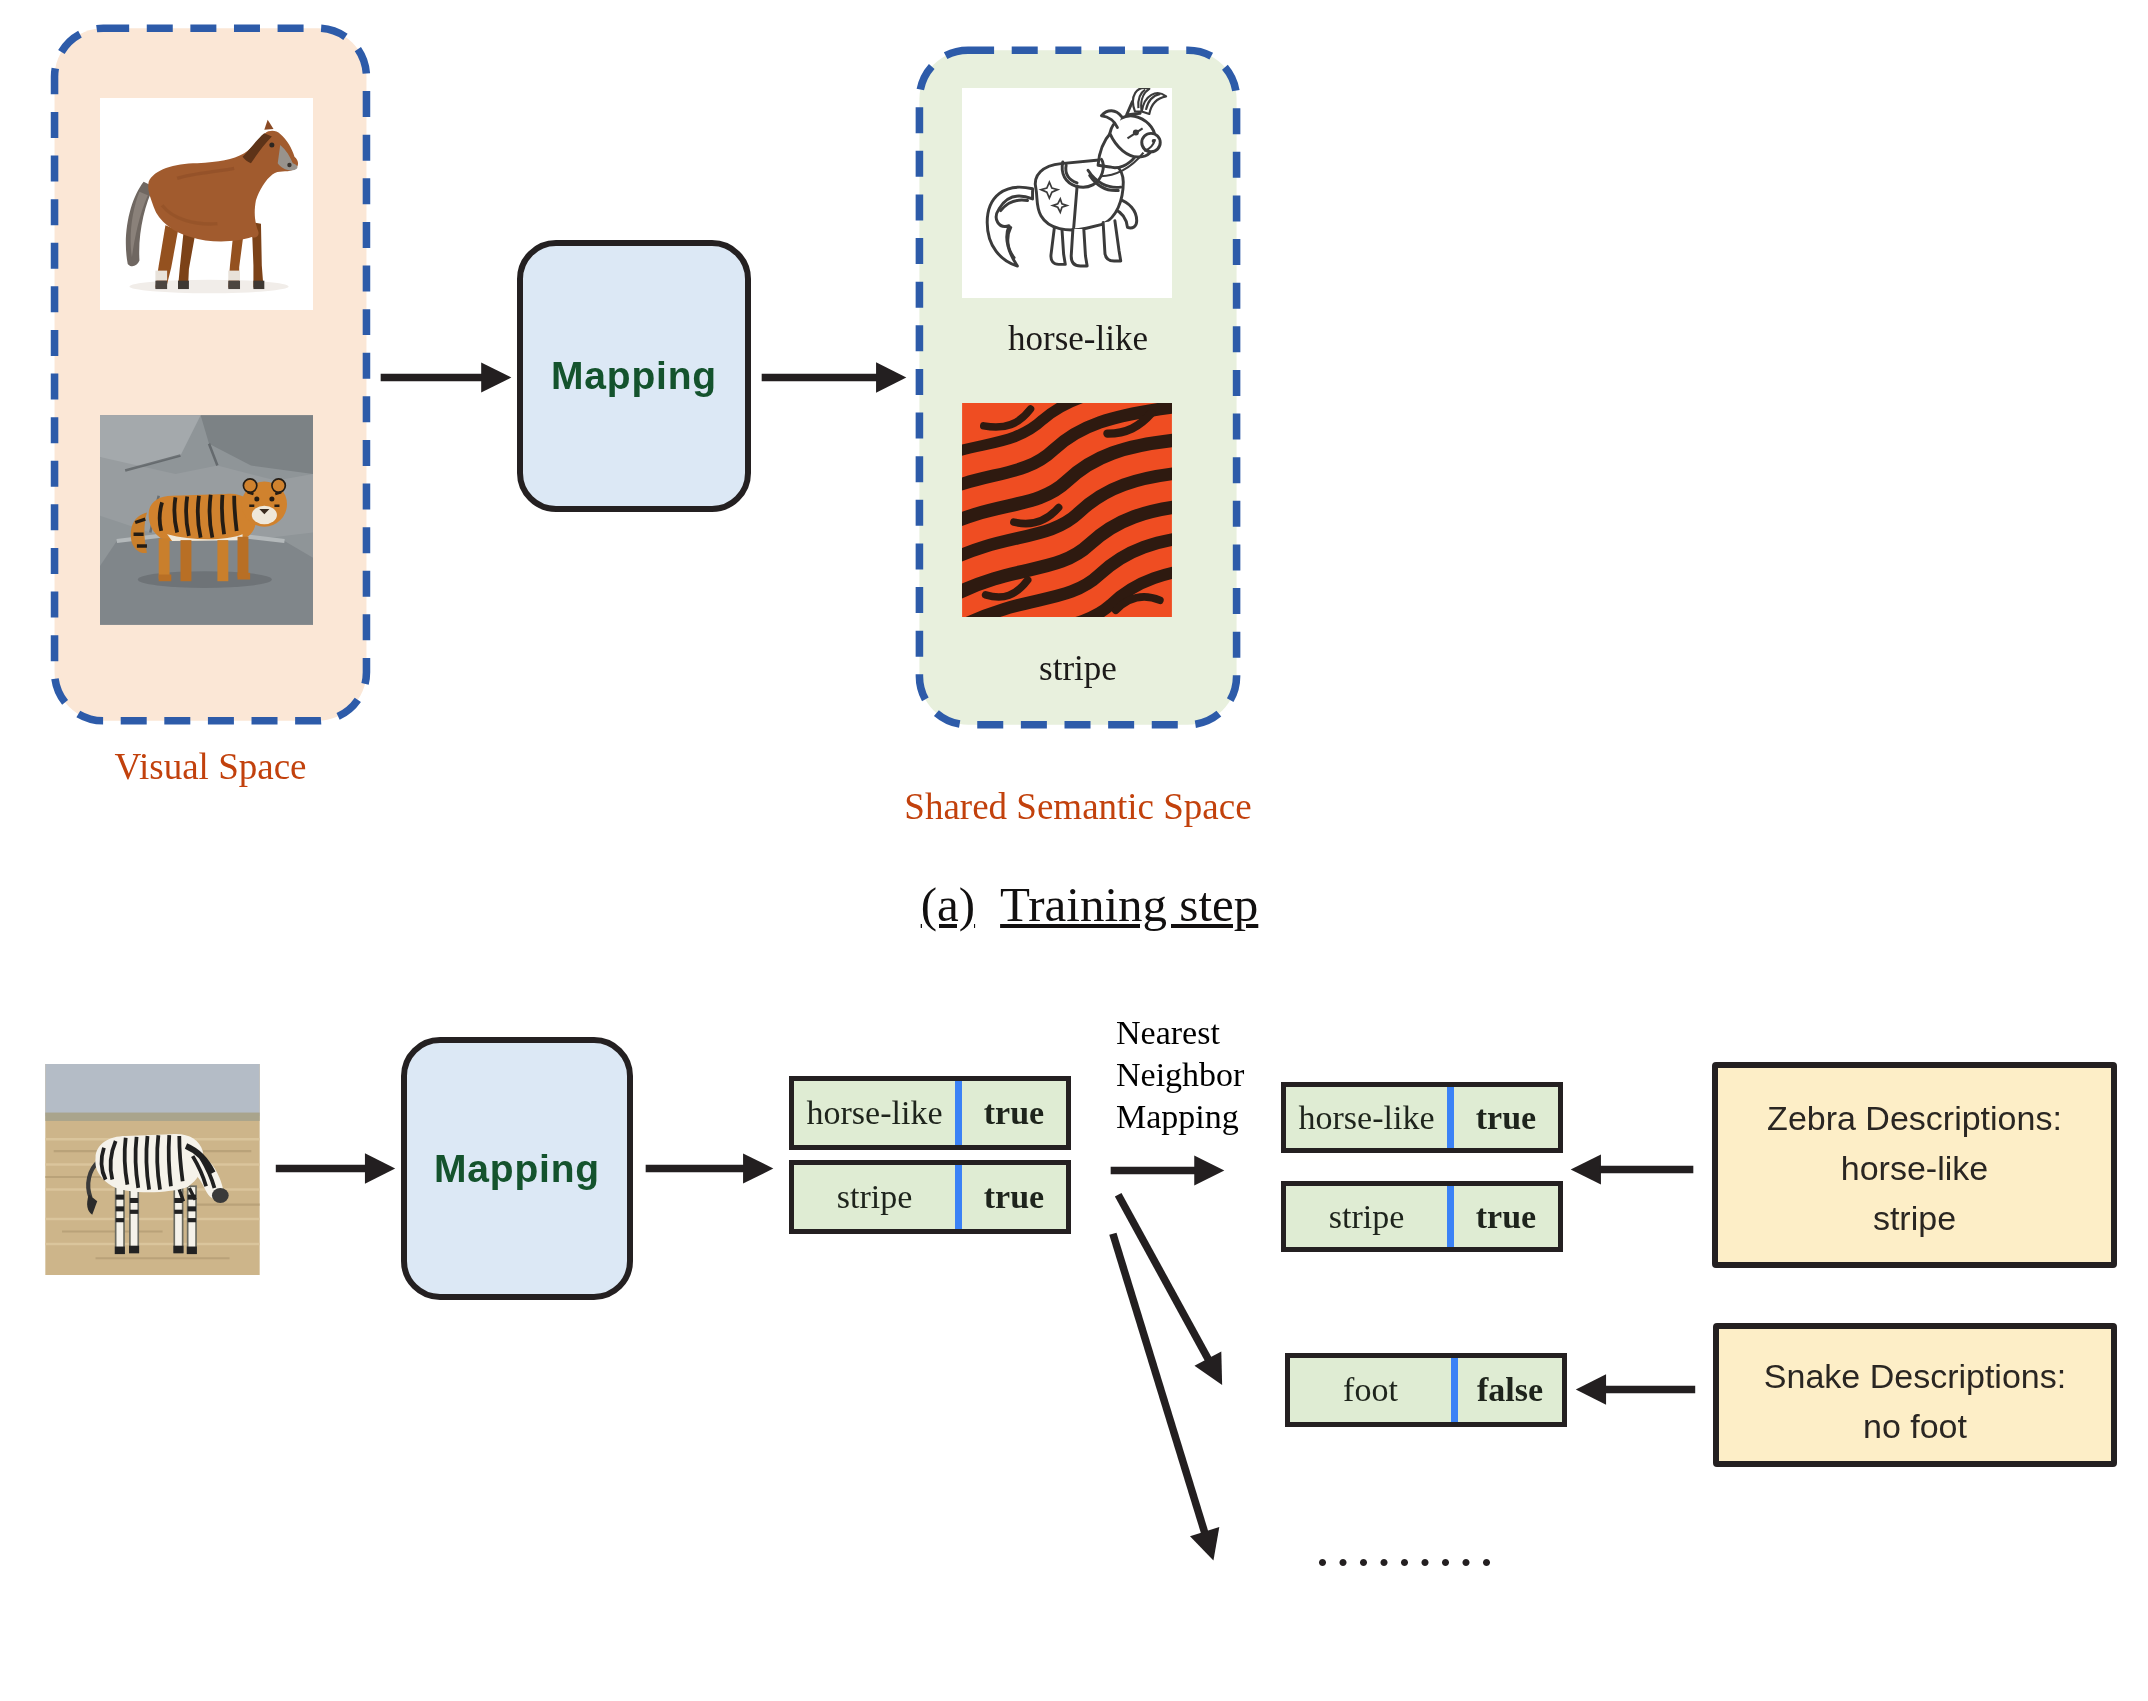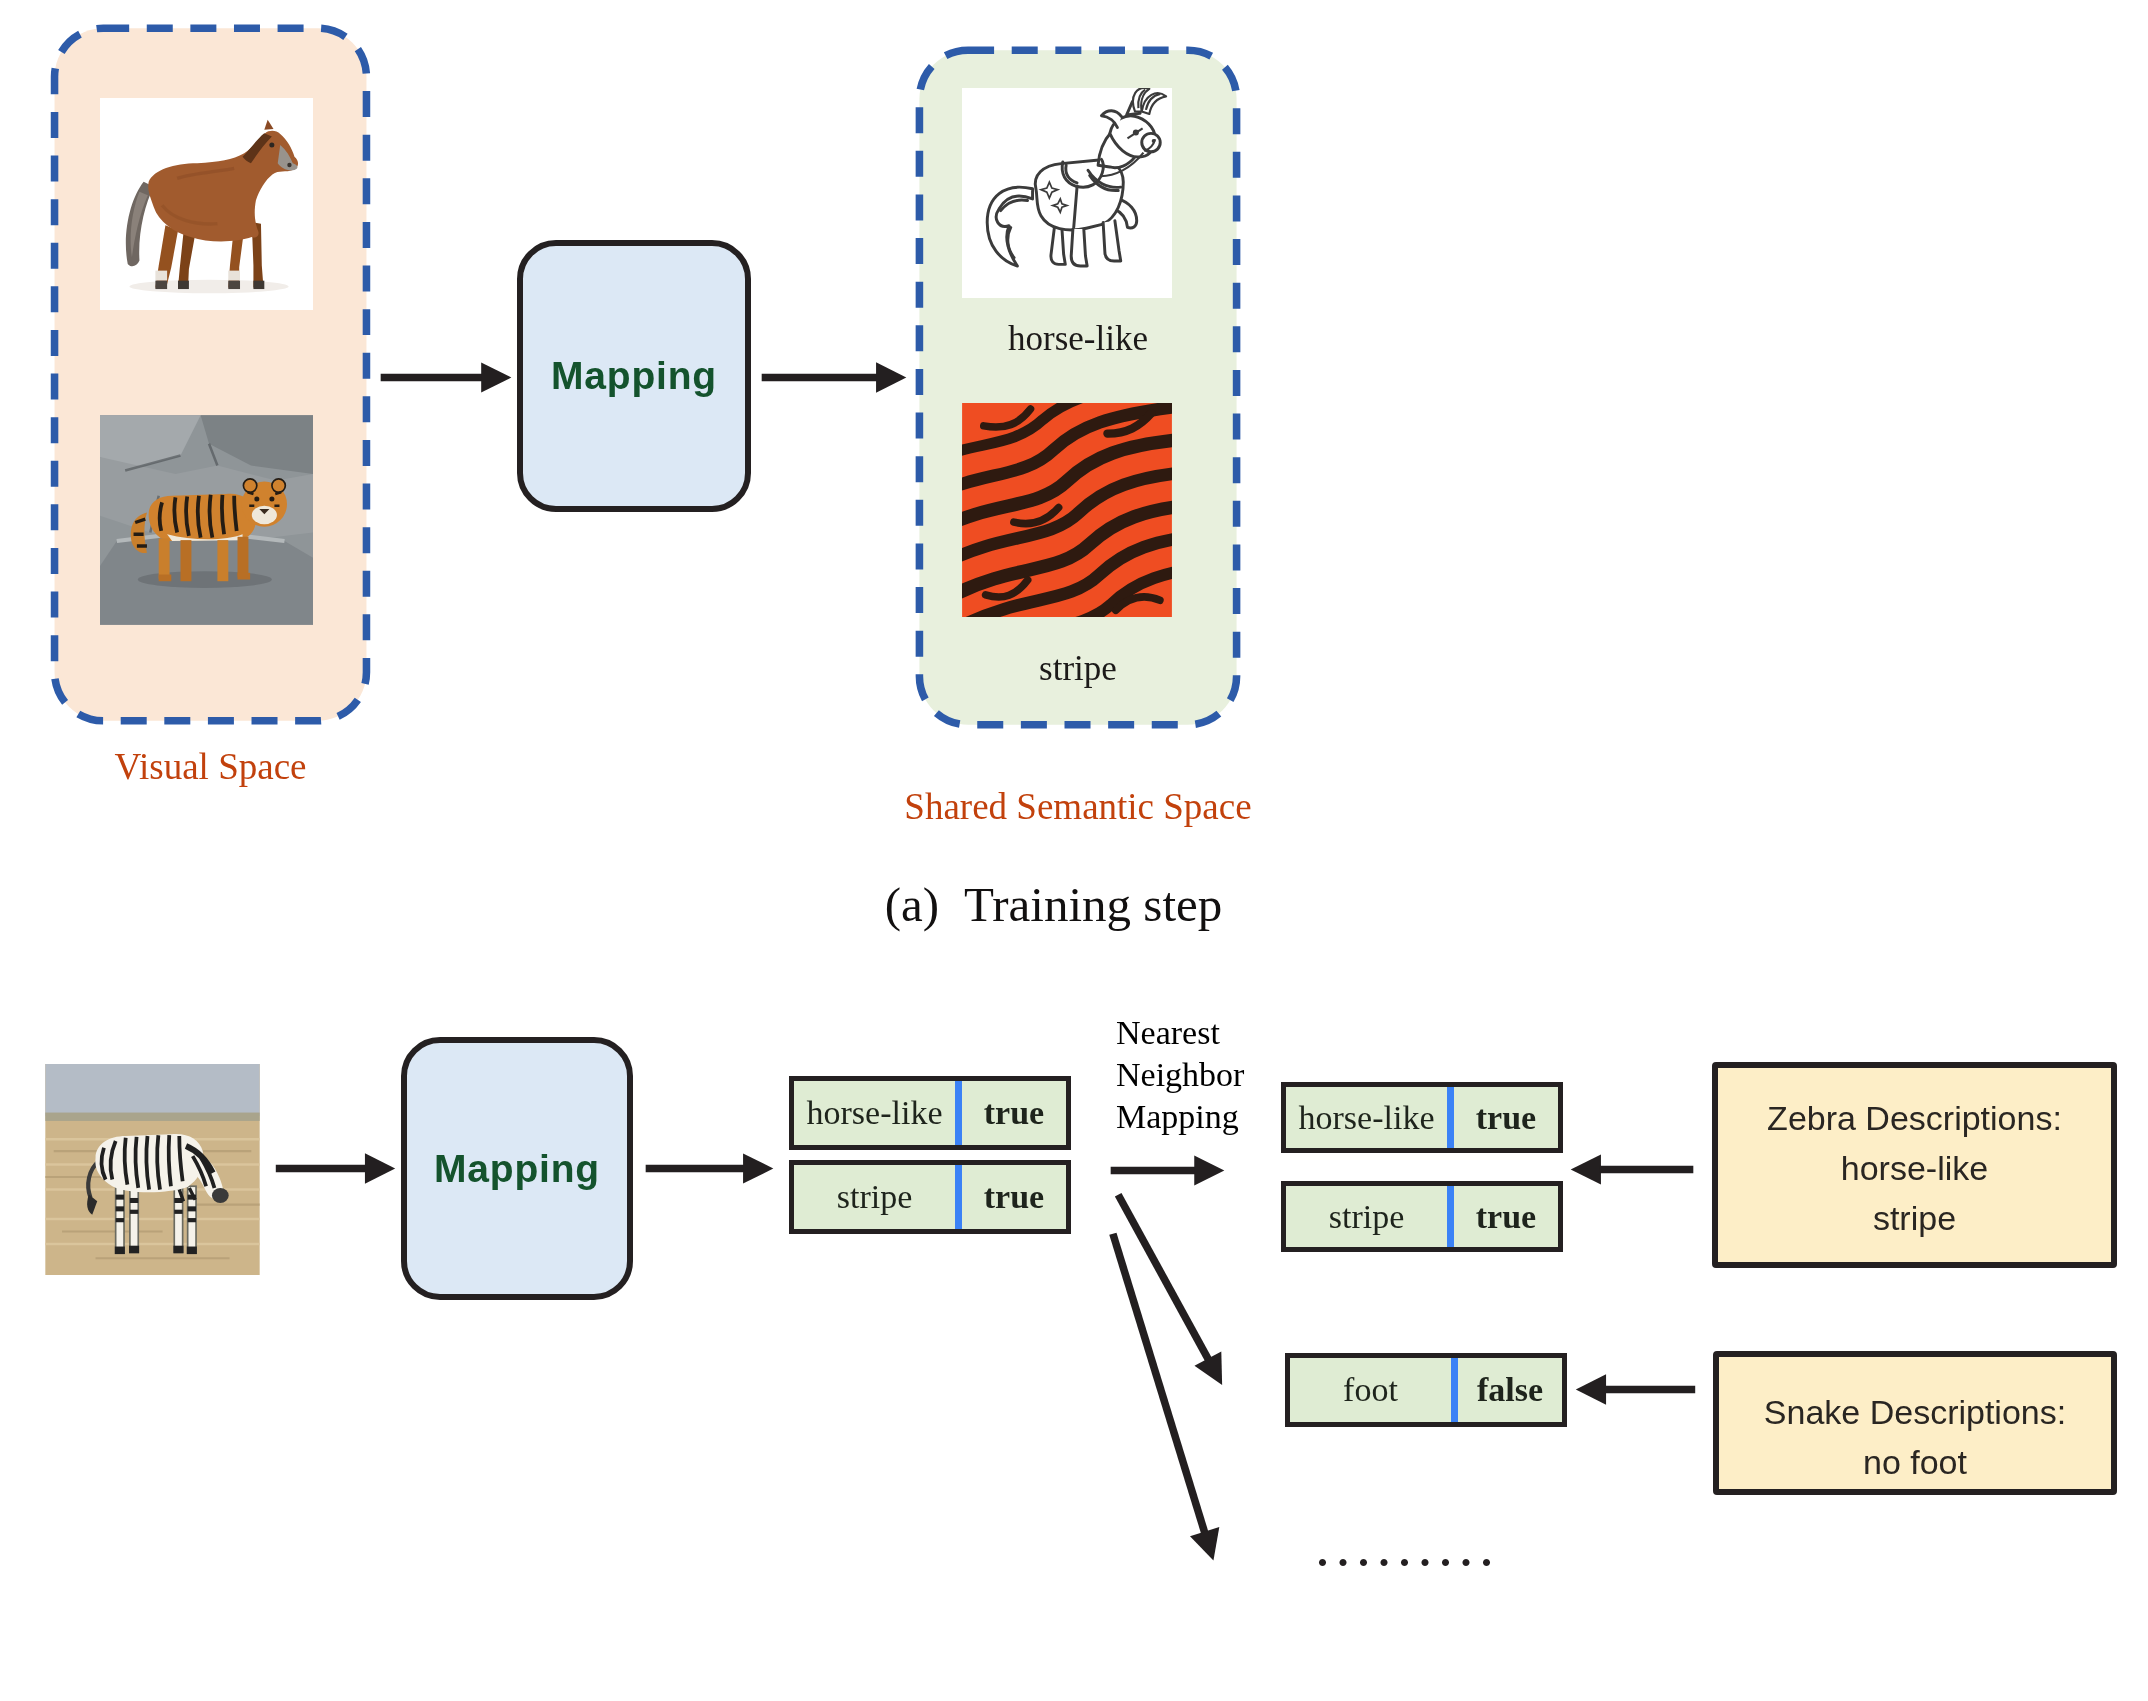--- a/index.html
+++ b/index.html
@@ -168,21 +168,21 @@
       <path d="M195 52 C 217 58, 234 54, 252 42" stroke-width="10"></path>
       <path d="M5 200 C 24 212, 40 210, 58 196" stroke-width="9"></path>
       <path d="M60 125 C 80 136, 98 134, 116 122" stroke-width="9"></path>
     </g>
   </svg>
 
   <div class="abs img-label" style="left:915px;top:649px;width:326px;">stripe</div>
 
   <div class="abs space-label" style="left:868px;top:785px;width:420px;">Shared Semantic Space</div>
 
-  <div class="abs caption" style="left:713px;top:876px;width:681px;">
+  <div class="abs caption" style="left:749px;top:876px;width:681px;text-decoration:underline;">
     <span class="idx">(a)</span><span>Training step</span>
   </div>
 
   <svg class="abs" style="left:45px;top:1064px;" width="215" height="211" viewBox="0 0 256 252">
     <rect width="256" height="252" fill="#cdb58a"></rect>
     <rect width="256" height="62" fill="#b4bcc6"></rect>
     <rect y="58" width="256" height="10" fill="#a9a48c"></rect>
     <g stroke="#dbc79d" stroke-width="3" opacity="0.9">
       <path d="M0 90 H256 M0 120 H256 M0 150 H256 M0 185 H256 M0 215 H256" fill="none"></path>
     </g>
@@ -299,21 +299,21 @@
   <div class="abs attr-row" style="left:1285px;top:1353px;">
     <div class="cell key">foot</div>
     <div class="cell val">false</div>
   </div>
 
   <svg class="abs" style="left:1574px;top:1371px;" width="123" height="37" viewBox="0 0 146 44">
     <polygon points="38,4 2,22 38,40" fill="#231f20"></polygon>
     <line x1="36" y1="22" x2="144" y2="22" stroke="#231f20" stroke-width="9"></line>
   </svg>
 
-  <div class="abs desc-box" style="left:1713px;top:1323px;width:404px;height:144px;padding-top:30px;margin-top:28px;">
+  <div class="abs desc-box" style="left:1713px;top:1323px;width:404px;height:144px;padding-top:22px;">
     <div>Snake Descriptions:</div>
     <div>no foot</div>
   </div>
 
   <div class="abs dots" style="left:1309px;top:1546px;width:201px;">•••••••••</div>
 
 
 </div>
 
 

